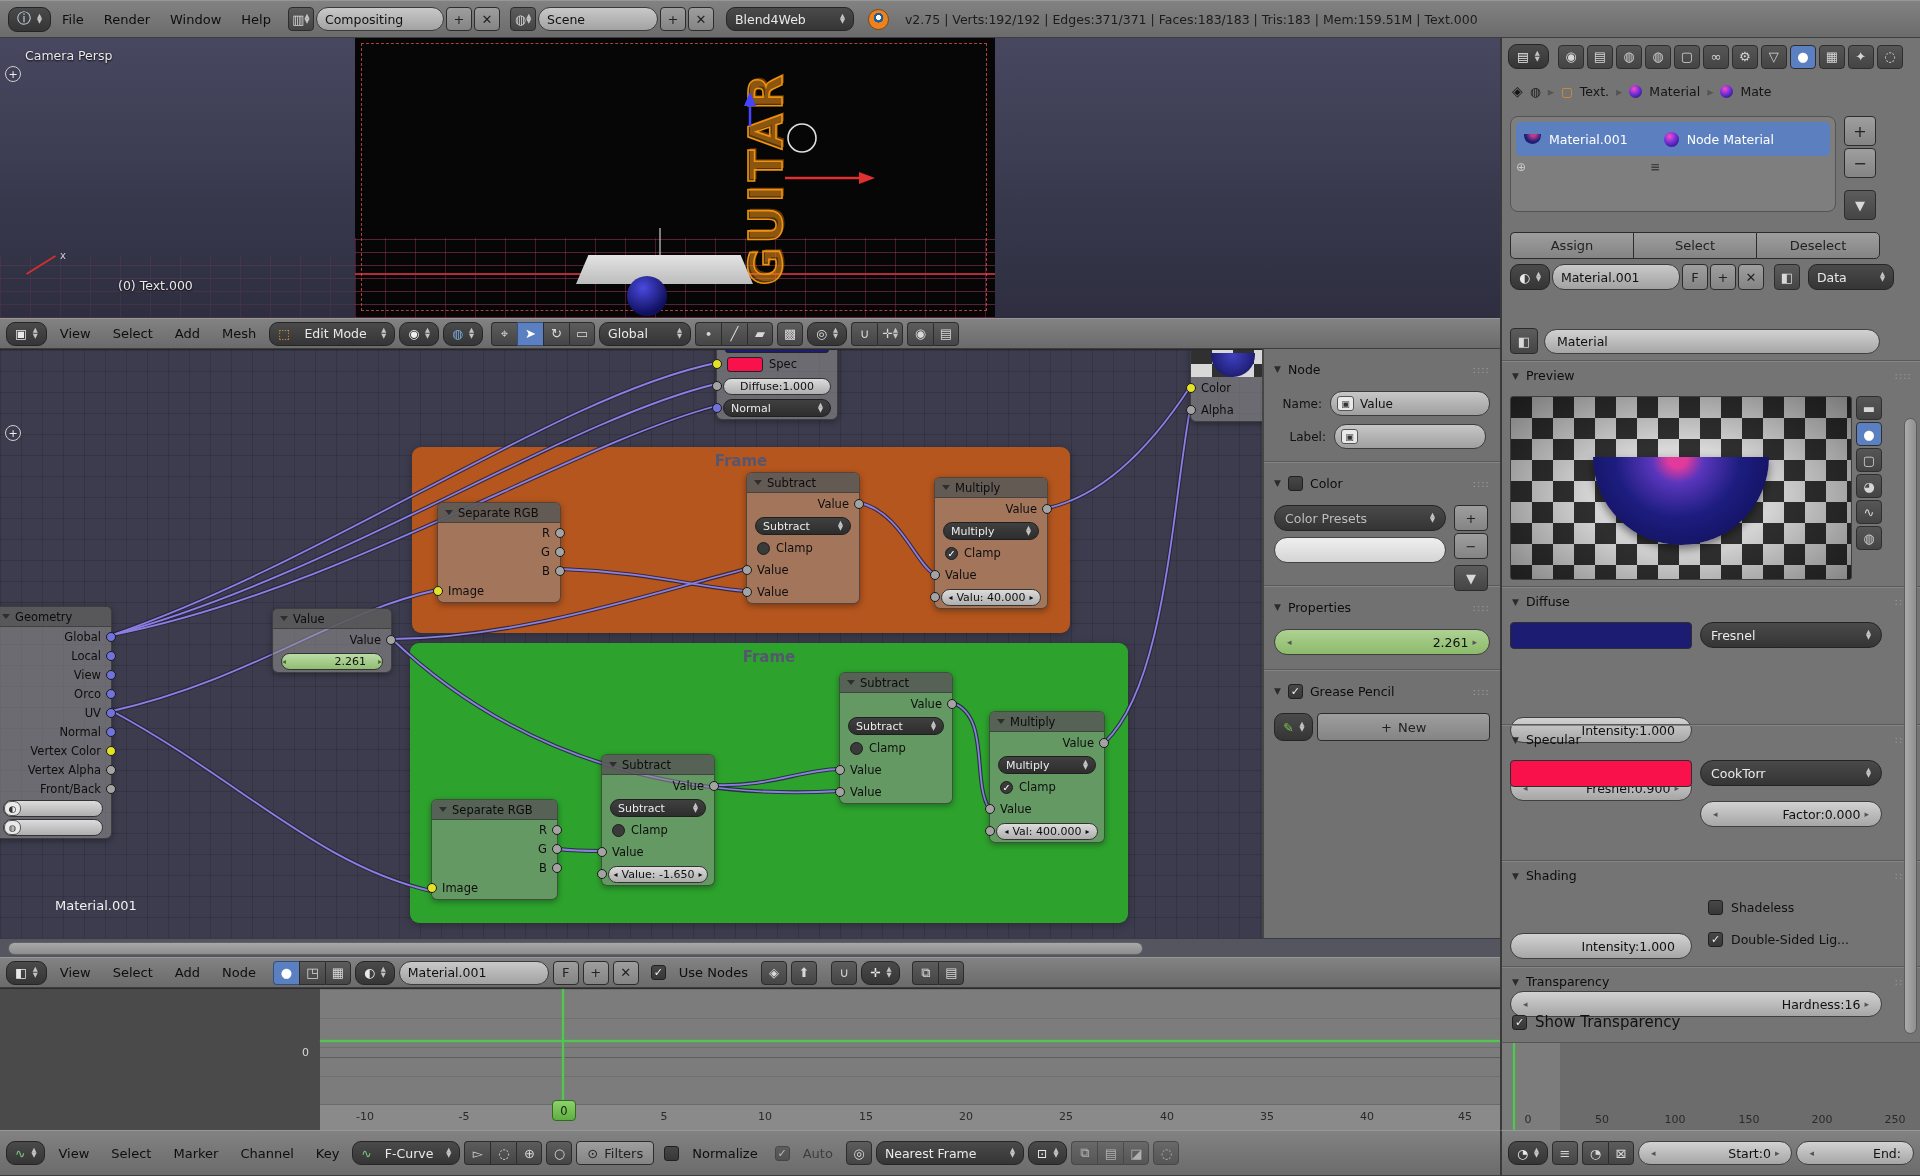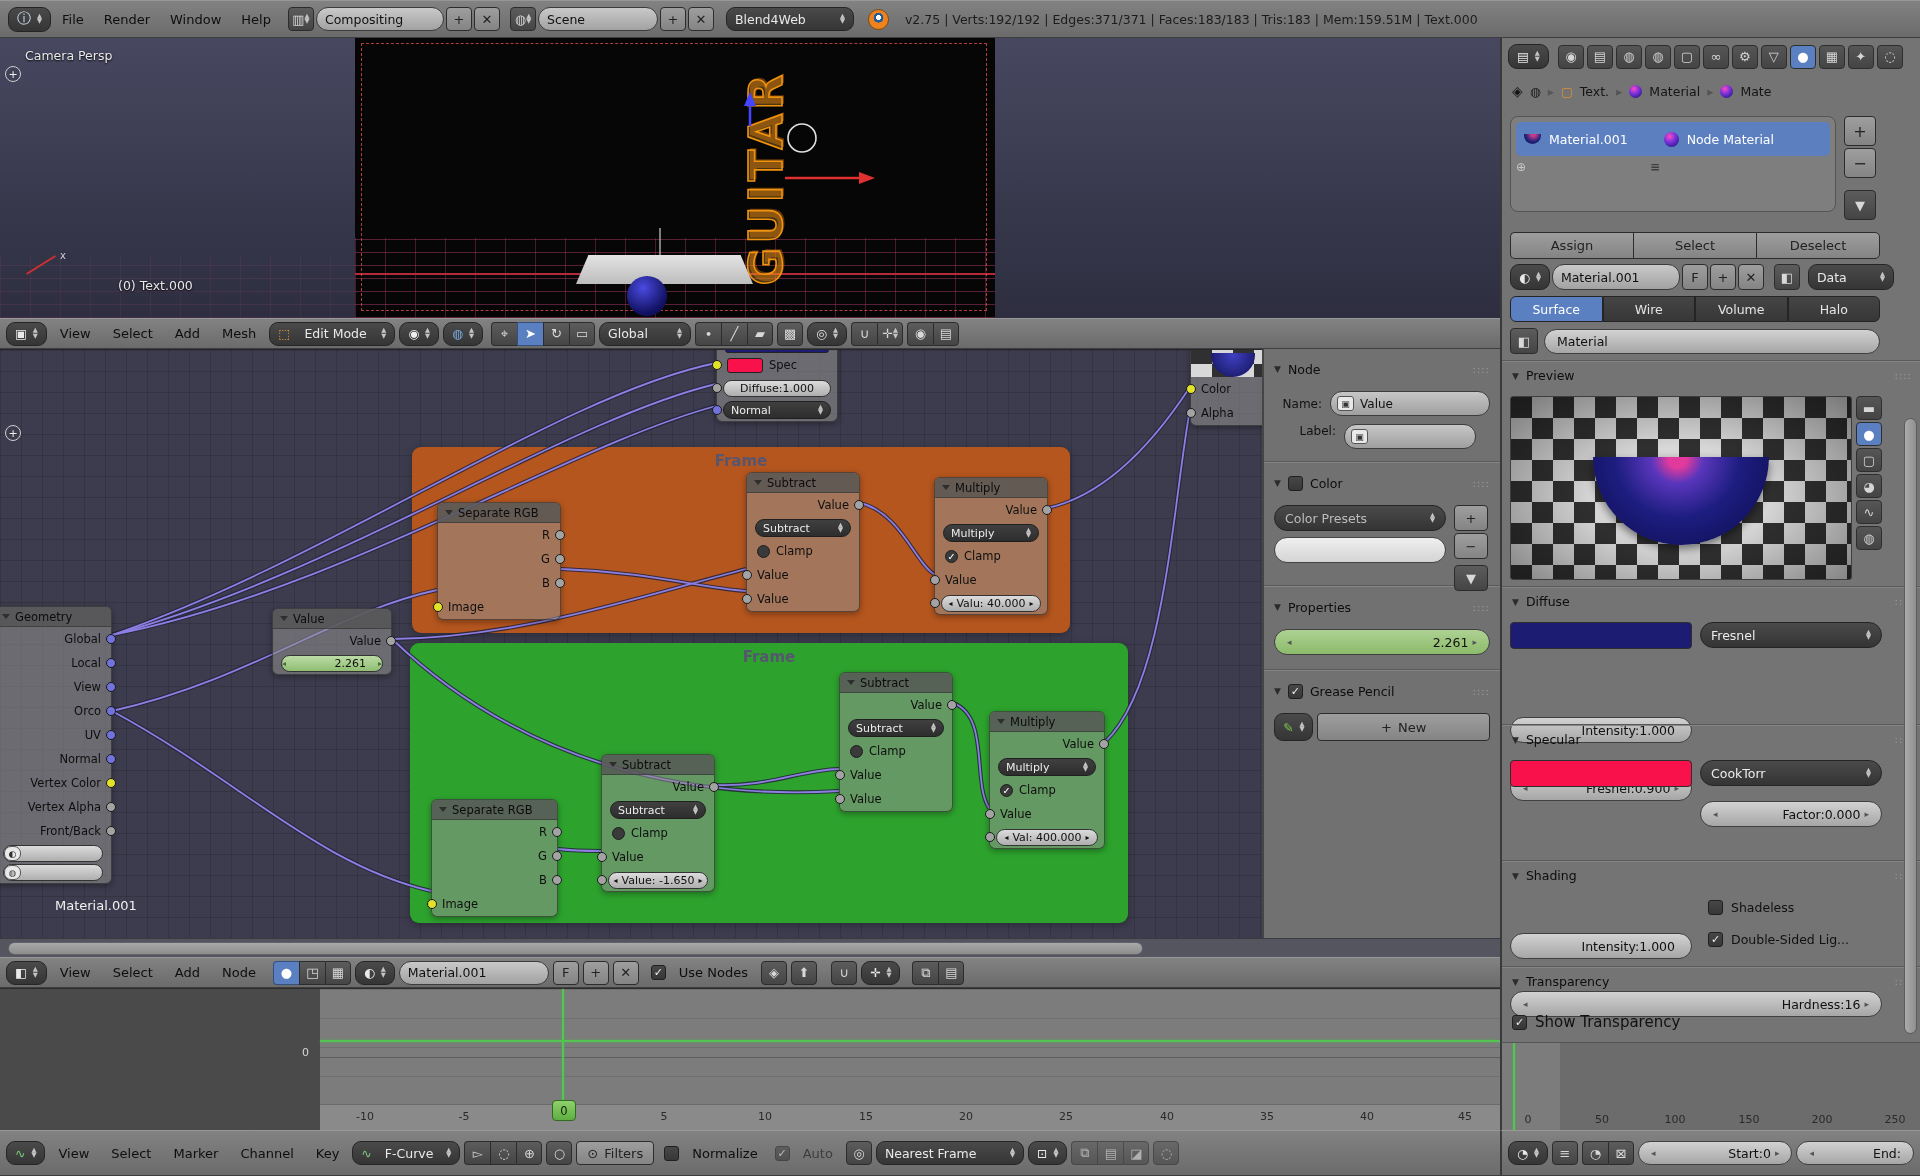--- a/index.html
+++ b/index.html
@@ -48,21 +48,21 @@
 
   
   #ncanvas { left:0; top:349px; width:1500px; height:589px; background:#3c3c4e;
     background-image:linear-gradient(rgba(0,0,0,.14) 1px, transparent 1px), linear-gradient(90deg, rgba(0,0,0,.14) 1px, transparent 1px);
     background-size:21px 21px; overflow:hidden; border-top:1px solid #26262f; }
   .frame { position:absolute; border-radius:9px; box-shadow:0 2px 8px rgba(0,0,0,.3); }
   .frame-label { position:absolute; top:5px; left:0; right:0; text-align:center; font-size:15px; color:#565670; font-weight:bold; }
   .node { position:absolute; background:rgba(148,146,144,.55); border:1px solid rgba(25,25,25,.55); border-radius:6px; box-shadow:0 2px 6px rgba(0,0,0,.35); font-size:11.5px; color:#0e0e0e; }
   .nh { height:20px; display:flex; align-items:center; gap:5px; padding:0 7px; background:rgba(82,82,82,.78); border-radius:5px 5px 0 0; border-bottom:1px solid rgba(30,30,30,.4); color:#0c0c0c; }
   .nh .t { width:0; height:0; border-left:4px solid transparent; border-right:4px solid transparent; border-top:5px solid #2e2e2e; }
-  .nrow { height:22px; display:flex; align-items:center; padding:12px 10px; position:relative; gap:6px; }
+  .nrow { height:22px; display:flex; align-items:center; padding:0 10px; position:relative; gap:6px; }
   .nrow.r { justify-content:flex-end; }
   .nrow19 { height:19px; }
   .nsock { position:absolute; width:10px; height:10px; border-radius:50%; border:1px solid #1a1a1a; top:50%; margin-top:-5px; }
   .nsock.l { left:-5px; } .nsock.rr { right:-5px; }
   .sg { background:#a3a3a3; } .sy { background:#e2e229; } .sb { background:#7272dd; }
   .ndd { height:18px; margin:2px 8px; background:linear-gradient(#404040,#2d2d2d); border:1px solid #1f1f1f; border-radius:9px; color:#ececec; display:flex; align-items:center; padding:0 7px; font-size:11px; justify-content:space-between; }
   .nslide { height:17px; margin:2px 8px; background:linear-gradient(#dcdcdc,#aeaeae); border:1px solid #333; border-radius:9px; color:#101010; display:flex; align-items:center; justify-content:center; gap:4px; font-size:11px; position:relative; }
   .nslide.green { background:linear-gradient(#bcdca6,#8fbd72); }
   .nchk { width:13px; height:13px; border-radius:7px; background:#3a3a3a; border:1px solid #1e1e1e; color:#fff; font-size:9.5px; display:flex; align-items:center; justify-content:center; flex:none; }
   .nchk.on::after { content:"✓"; }
@@ -559,21 +559,21 @@
       <span>Node</span>
       <span class="dots"></span>
     </div>
   <div style="display:flex;align-items:center;gap:8px;padding:0 10px;margin-top:10px">
     <span style="width:48px;text-align:right">Name:</span>
     <div class="np-field" style="flex:1">
         <span class="mini-ic">▣</span>
         <span>Value</span>
       </div>
   </div>
-  <div style="display:flex;align-items:flex-start;gap:8px;padding:0 24px;margin-top:8px">
+  <div style="display:flex;align-items:center;gap:8px;padding:0 14px;margin-top:8px">
     <span style="width:48px;text-align:right">Label:</span>
     <div class="np-field" style="flex:1">
         <span class="mini-ic">▣</span>
       </div>
   </div>
   <div class="divid" style="margin:12px 0 0"></div>
   <div class="sect" style="margin-top:8px">
       <span class="tri"></span>
       <span class="chk"></span>
       <span>Color</span>
@@ -811,26 +811,20 @@
     <div class="ibtn flat" style="height:26px">F</div>
     <div class="ibtn flat" style="height:26px">+</div>
     <div class="ibtn flat" style="height:26px">✕</div>
     <div class="ibtn" style="height:26px;margin-left:8px">◧</div>
     <div class="dd" style="height:26px;width:86px;justify-content:space-between;margin-left:6px">
         <span>Data</span>
         <span class="ud"></span>
       </div>
   </div>
 
-  <div style="position:absolute;left:8px;top:258px;width:370px;display:flex">
-    <div class="tab active" style="border-radius:6px 0 0 6px">Surface</div>
-    <div class="tab">Wire</div>
-    <div class="tab">Volume</div>
-    <div class="tab" style="border-radius:0 6px 6px 0">Halo</div>
-  </div>
 
   <div style="position:absolute;left:8px;top:290px;display:flex;gap:6px;align-items:center">
     <div class="ibtn" style="width:28px;height:26px">◧</div>
     <div class="pill" style="width:336px;height:25px">
         <span>Material</span>
       </div>
   </div>
   <div class="divid abs" style="left:0;top:322px;width:420px"></div>
 
   <div class="sect" style="position:absolute;left:0;top:330px;width:420px;padding:0 10px">

